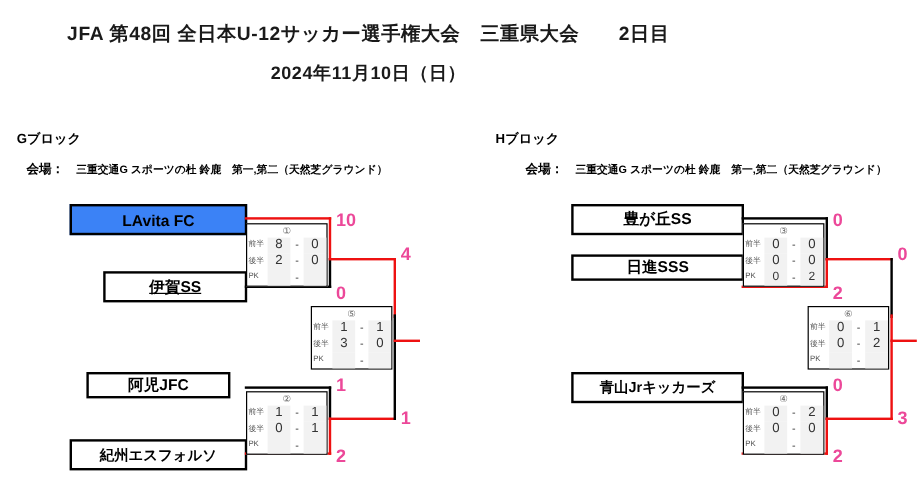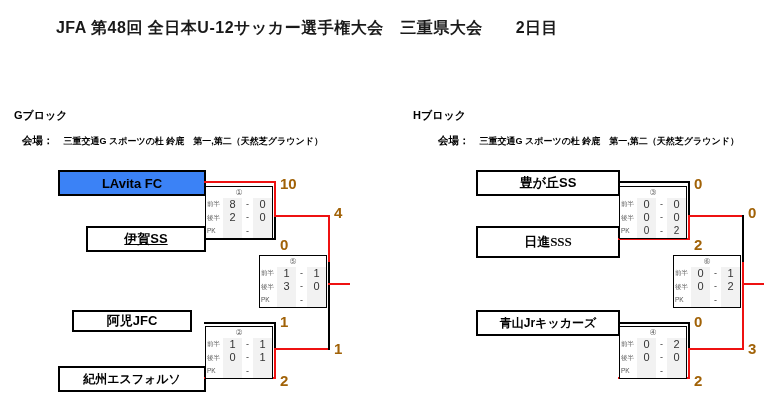--- a/index.html
+++ b/index.html
@@ -80,31 +80,32 @@
   .sb-row.pk .sb-home, .sb-row.pk .sb-away { font-size: 10px; }
 
   
   .line { position: absolute; background: #000; }
   .line.red { background: #ee1111; }
   .hline { height: 2px; }
   .vline { width: 2px; }
 
   
   .res {
-    position: absolute; color: #a16207;
+    position: absolute; color: #ec4899;
     font-weight: bold; font-size: 15px; line-height: 1;
     white-space: nowrap;
   }
 </style>
 </head>
 <body>
 
 <div id="root">
 
   <div class="title-line" id="title-main">JFA 第48回 全日本U-12サッカー選手権大会　三重県大会　　2日目</div>
+  <div class="title-line" id="title-date">2024年11月10日（日）</div>
 
   <div class="block-label" style="left:14px; top:108px;">Gブロック</div>
   <div class="venue-label" style="left:22px; top:134px;">
     <span class="v-key">会場：</span><span class="v-small">三重交通G スポーツの杜 鈴鹿　第一,第二（天然芝グラウンド）</span>
   </div>
 
   <div class="team-box winner" style="left:58px; top:170px; width:148px; height:26px;">
     <span>LAvita FC</span>
   </div>
   <div class="team-box" style="left:86px; top:226px; width:120px; height:26px;text-decoration:underline;">
@@ -213,21 +214,21 @@
   <div class="res" style="left:334px; top:341px;">1</div>
 
   <div class="block-label" style="left:413px; top:108px;">Hブロック</div>
   <div class="venue-label" style="left:438px; top:134px;">
     <span class="v-key">会場：</span><span class="v-small">三重交通G スポーツの杜 鈴鹿　第一,第二（天然芝グラウンド）</span>
   </div>
 
   <div class="team-box" style="left:476px; top:170px; width:144px; height:26px;">
     <span>豊が丘SS</span>
   </div>
-  <div class="team-box" style="left:476px; top:226px; width:144px; height:32px;font-family:Liberation Serif, serif;">
+  <div class="team-box" style="left:476px; top:212px; width:144px; height:22px;">
     <span>日進SSS</span>
   </div>
   <div class="team-box narrow-text" style="left:476px; top:310px; width:144px; height:26px;">
     <span>青山Jrキッカーズ</span>
   </div>
 
   <div class="line black hline" style="left:618px; top:181px; width:72px;"></div>
   <div class="line red hline" style="left:618px; top:238px; width:72px;"></div>
   <div class="line black vline" style="left:688px; top:181px; height:36px;"></div>
   <div class="line red vline" style="left:688px; top:215px; height:25px;"></div>

